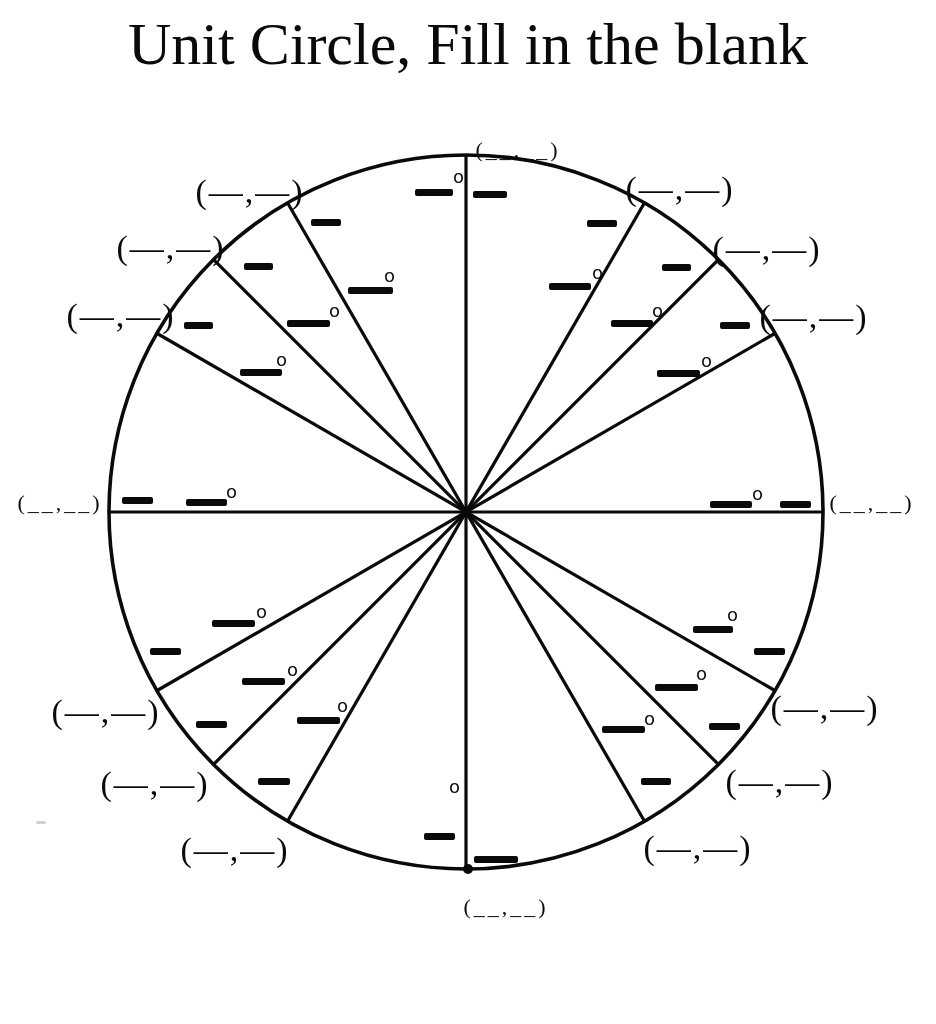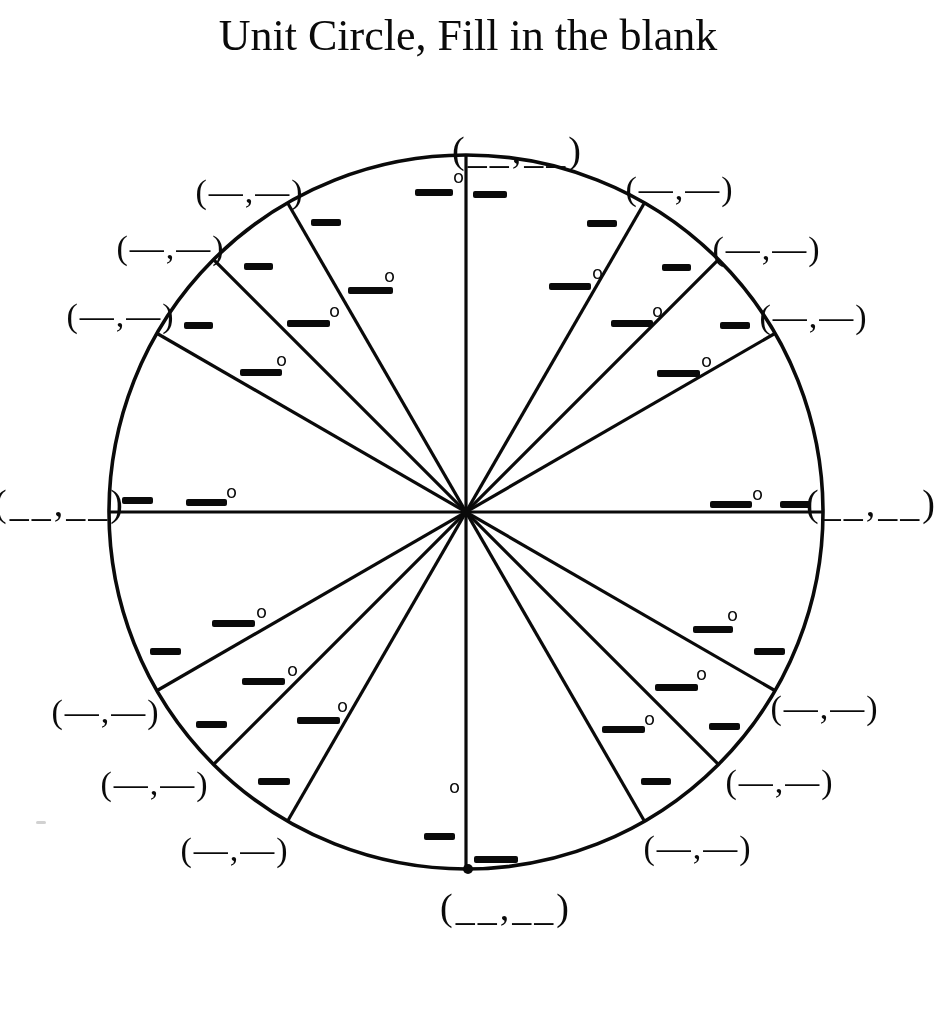--- a/index.html
+++ b/index.html
@@ -2,29 +2,29 @@
 <html><head>
 <meta charset="utf-8">
 <style>
   html,body { margin:0; padding:0; background:#fff; }
   .page {
     position:relative; width:936px; height:1024px; background:#ffffff;
     overflow:hidden; font-family:"Liberation Serif", serif; color:#000;
   }
   .title {
     position:absolute; left:0; top:10px; width:936px; text-align:center;
-    font-family:"Liberation Serif", serif; font-size:44px; font-weight:500;
+    font-family:"Liberation Serif", serif; font-size:60px; font-weight:500;
     color:#0a0a0a; letter-spacing:0px; white-space:nowrap;
   }
   .fig-svg { position:absolute; left:0; top:0; }
   .lbl {
     position:absolute; transform:translate(-50%,-50%); white-space:nowrap;
     font-family:"Liberation Serif", serif; color:#0a0a0a; line-height:1;
   }
-  .lbl.axis { font-size:38px; letter-spacing:3px; }
+  .lbl.axis { font-size:22px; letter-spacing:3px; }
   .lbl.diag { font-size:34px; letter-spacing:2px; }
   .bar {
     position:absolute; height:7px; background:#0a0a0a; border-radius:2px; display:block;
   }
   .deg-o {
     position:absolute; font-family:"DejaVu Sans", sans-serif; font-size:18px;
     line-height:1; color:#0a0a0a; display:block;
   }
   .artifact {
     position:absolute; height:3px; width:10px; background:#999; opacity:.45; border-radius:2px;

